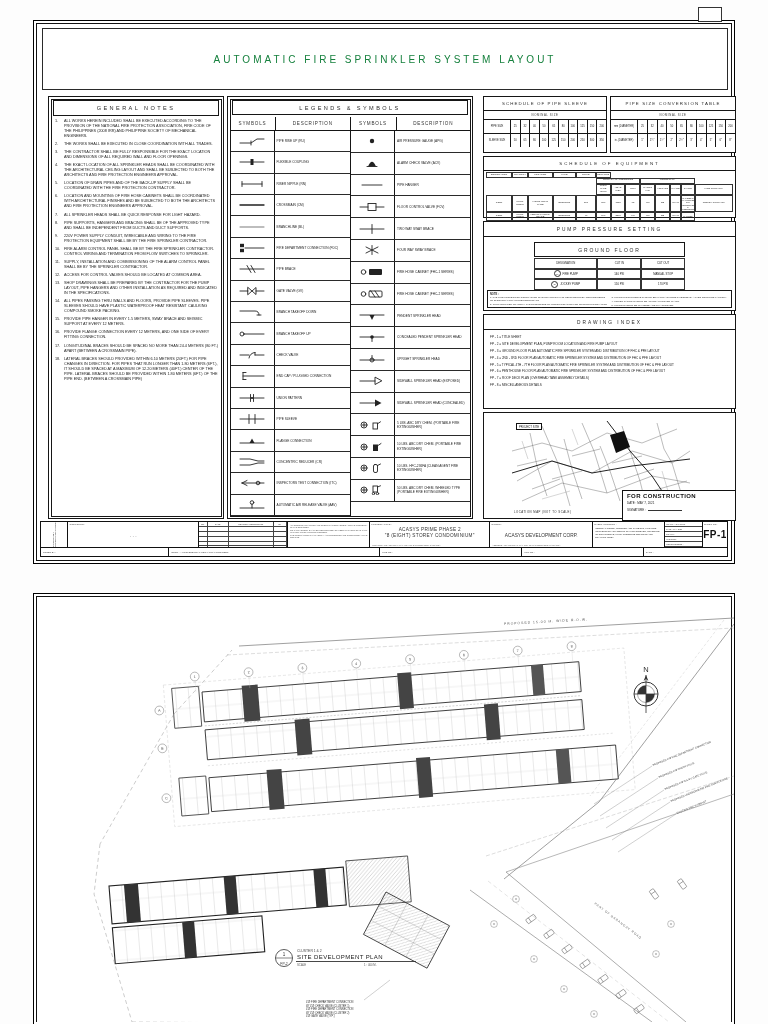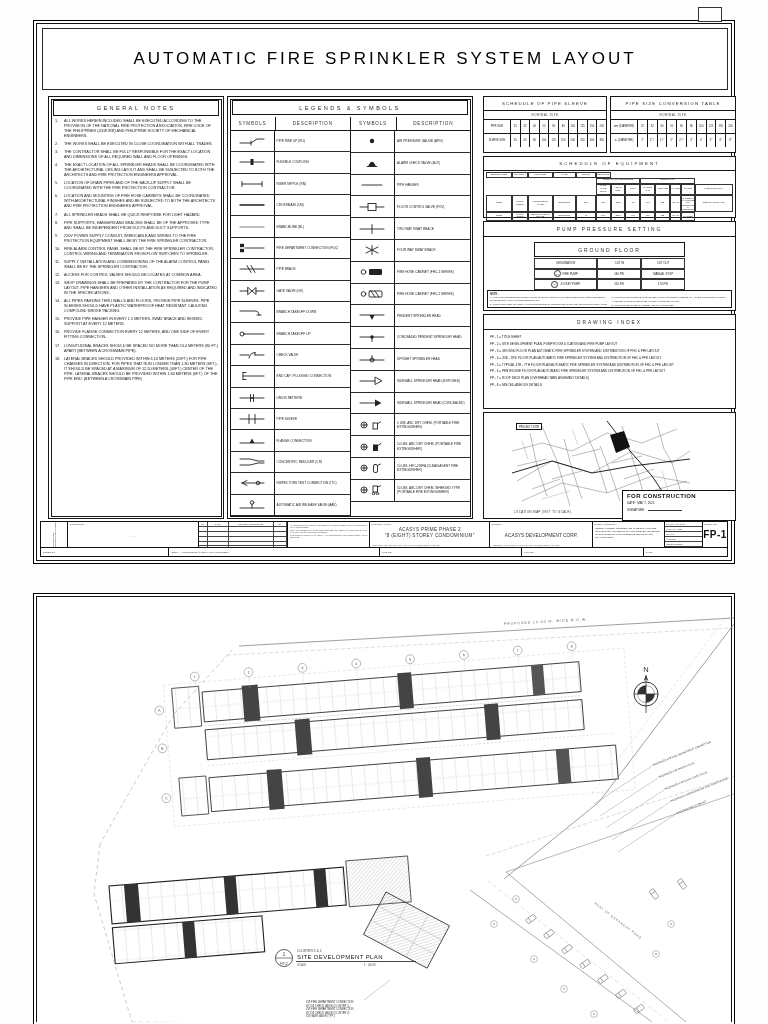--- a/index.html
+++ b/index.html
@@ -6,21 +6,21 @@
     font-family:"Liberation Sans",sans-serif;color:#1c1c1c;}
   .page{position:absolute;background:#fff;border:1.6px solid #000;box-sizing:border-box;}
   .inner{position:absolute;inset:2px;border:.6px solid #111;}
   .bx{position:absolute;border:1px solid #161616;background:#fff;box-sizing:border-box;}
   .dbl:after{content:"";position:absolute;inset:1.5px;border:.6px solid #161616;pointer-events:none;}
   .sect-hdr{position:absolute;left:4px;right:4px;top:3px;height:14px;border:.8px solid #161616;
     display:flex;align-items:center;justify-content:center;font-size:5.6px;letter-spacing:2.4px;color:#2b2b2b;}
   
   .sheet-title{position:absolute;left:8px;top:7px;width:684px;height:60px;border:1.1px solid #2a2a2a;
     display:flex;flex-direction:column;align-items:center;justify-content:center;gap:4px;}
-  .sheet-title div{font-size:17px;letter-spacing:3px;color:#000000;white-space:nowrap;}
+  .sheet-title div{font-size:10px;letter-spacing:3px;color:#15803d;white-space:nowrap;}
   
   .gn-list{position:absolute;top:22px;left:6px;right:5px;bottom:4px;counter-reset:gn;overflow:hidden;}
   .gn-item{display:flex;margin-bottom:3.1px;font-size:3.8px;line-height:1.32;color:#222;}
   .gn-item:before{counter-increment:gn;content:counter(gn) ".";flex:0 0 9px;font-size:3.8px;color:#222;}
   
   .lg-wrap{position:absolute;top:20px;left:2px;right:2px;bottom:2px;display:flex;}
   .lg-half{width:50%;border-left:.7px solid #161616;display:flex;flex-direction:column;}
   .lg-half:first-child{border-left:none;}
   .lg-chdr{display:flex;height:13px;border-bottom:.7px solid #161616;}
   .lg-chdr span{display:flex;align-items:center;justify-content:center;font-size:4.6px;letter-spacing:.8px;color:#333;}

